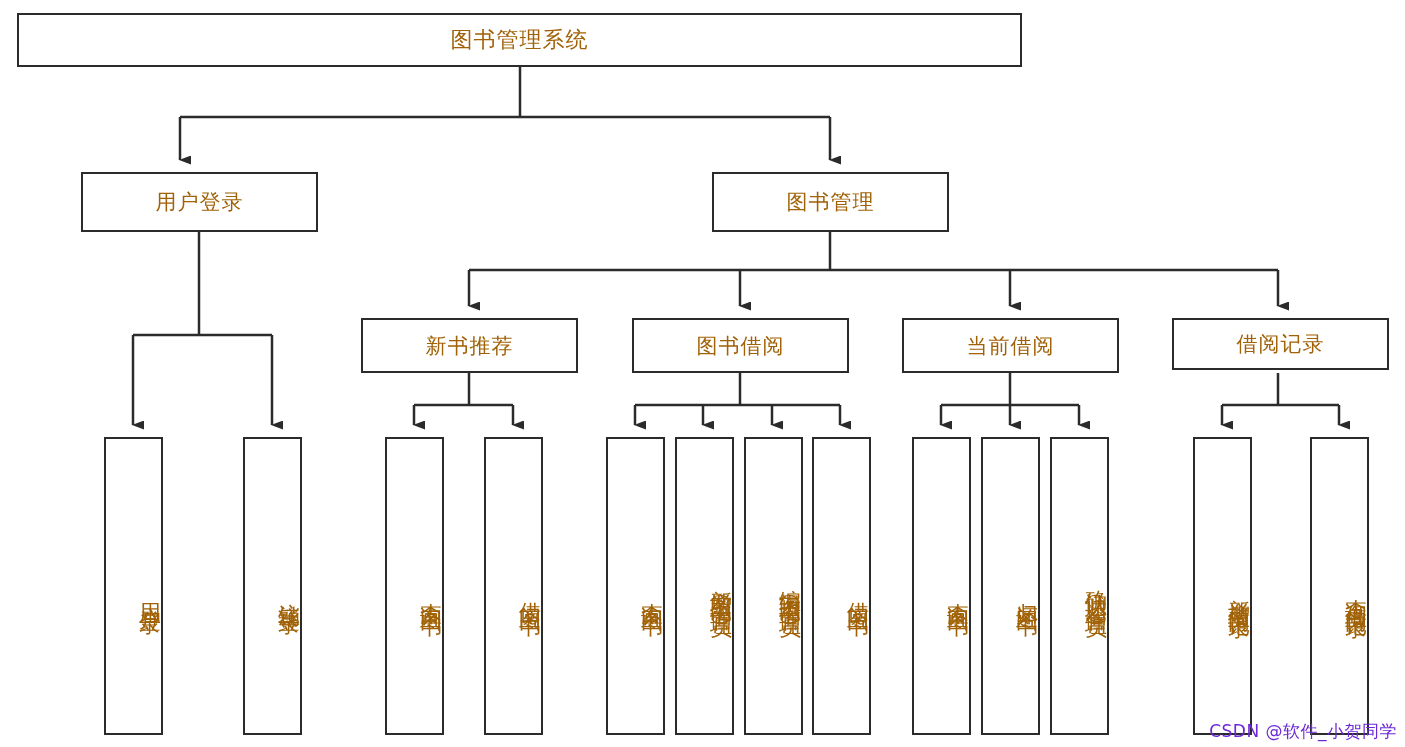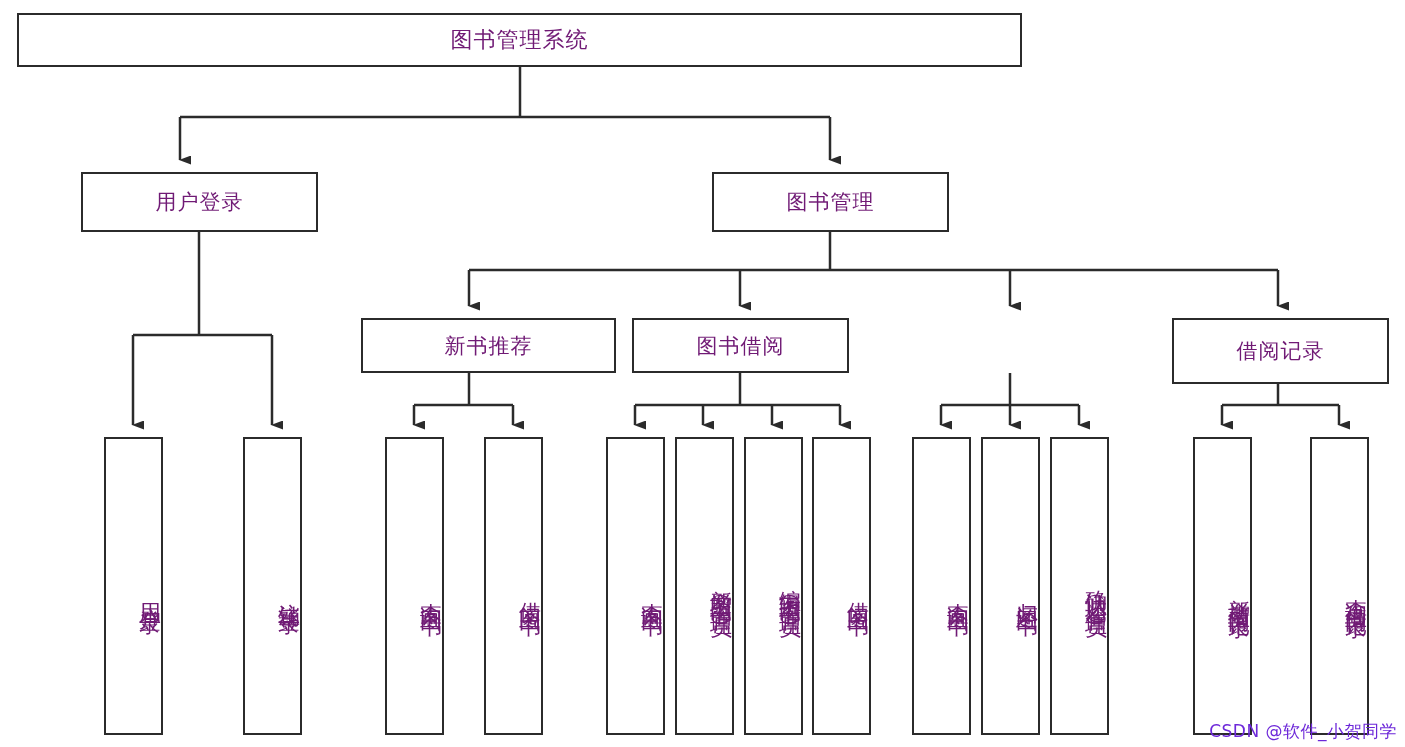--- a/index.html
+++ b/index.html
@@ -26,21 +26,21 @@
     pointer-events: none;
   }
   .node {
     position: absolute;
     box-sizing: border-box;
     background: #ffffff;
     border: 2.5px solid #2b2b2b;
     display: flex;
     align-items: center;
     justify-content: center;
-    color: #701a75;
+    color: #a16207;
   }
   .node-h {
     font-size: 21px;
     letter-spacing: 1px;
     white-space: nowrap;
   }
   .node-root {
     font-size: 22px;
   }
   .node-v {
@@ -122,26 +122,27 @@
       <path d="M1339,405 L1339,425" marker-end="url(#arw)"></path>
     </g>
   </svg>
 
   <div class="node node-h node-root" style="left:17px; top:13px; width:1005px; height:54px;">图书管理系统</div>
 
   <div class="node node-h" style="left:81px; top:172px; width:237px; height:60px;">用户登录</div>
 
   <div class="node node-h" style="left:712px; top:172px; width:237px; height:60px;text-align:right;">图书管理</div>
 
-  <div class="node node-h" style="left:361px; top:318px; width:255px; height:55px;">新书推荐</div>
+  <div class="node node-h" style="left:361px; top:318px; width:217px; height:55px;">新书推荐</div>
 
   <div class="node node-h" style="left:632px; top:318px; width:217px; height:55px;">图书借阅</div>
 
+  <div class="node node-h" style="left:902px; top:318px; width:217px; height:55px;">当前借阅</div>
 
-  <div class="node node-h" style="left:1172px; top:318px; width:217px; height:66px;">借阅记录</div>
+  <div class="node node-h" style="left:1172px; top:318px; width:217px; height:52px;">借阅记录</div>
 
   <div class="node node-v" style="left:104px; top:437px; width:59px; height:298px;">用户登录</div>
 
   <div class="node node-v" style="left:243px; top:437px; width:59px; height:298px;">注销登录</div>
 
   <div class="node node-v" style="left:385px; top:437px; width:59px; height:298px;">查询图书</div>
 
   <div class="node node-v" style="left:484px; top:437px; width:59px; height:298px;">借阅图书</div>
 
   <div class="node node-v" style="left:606px; top:437px; width:59px; height:298px;">查询图书</div>

